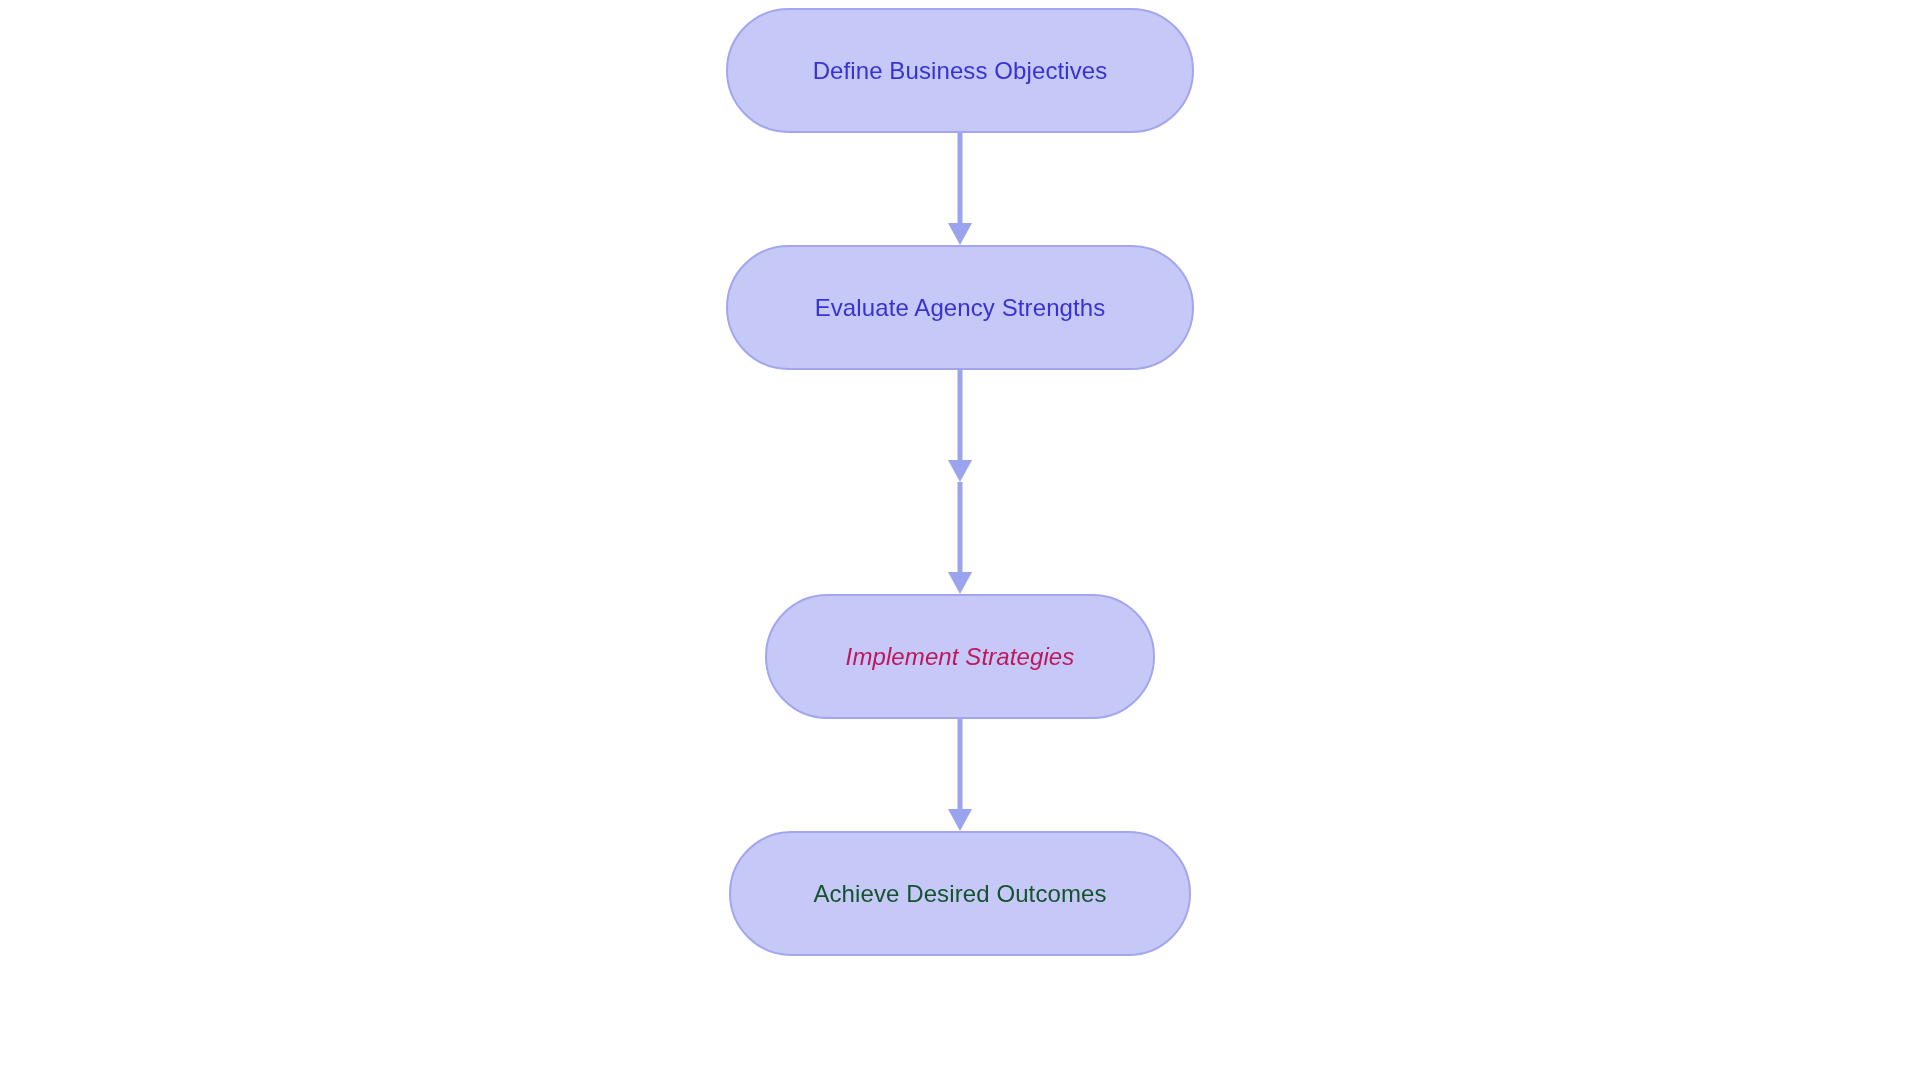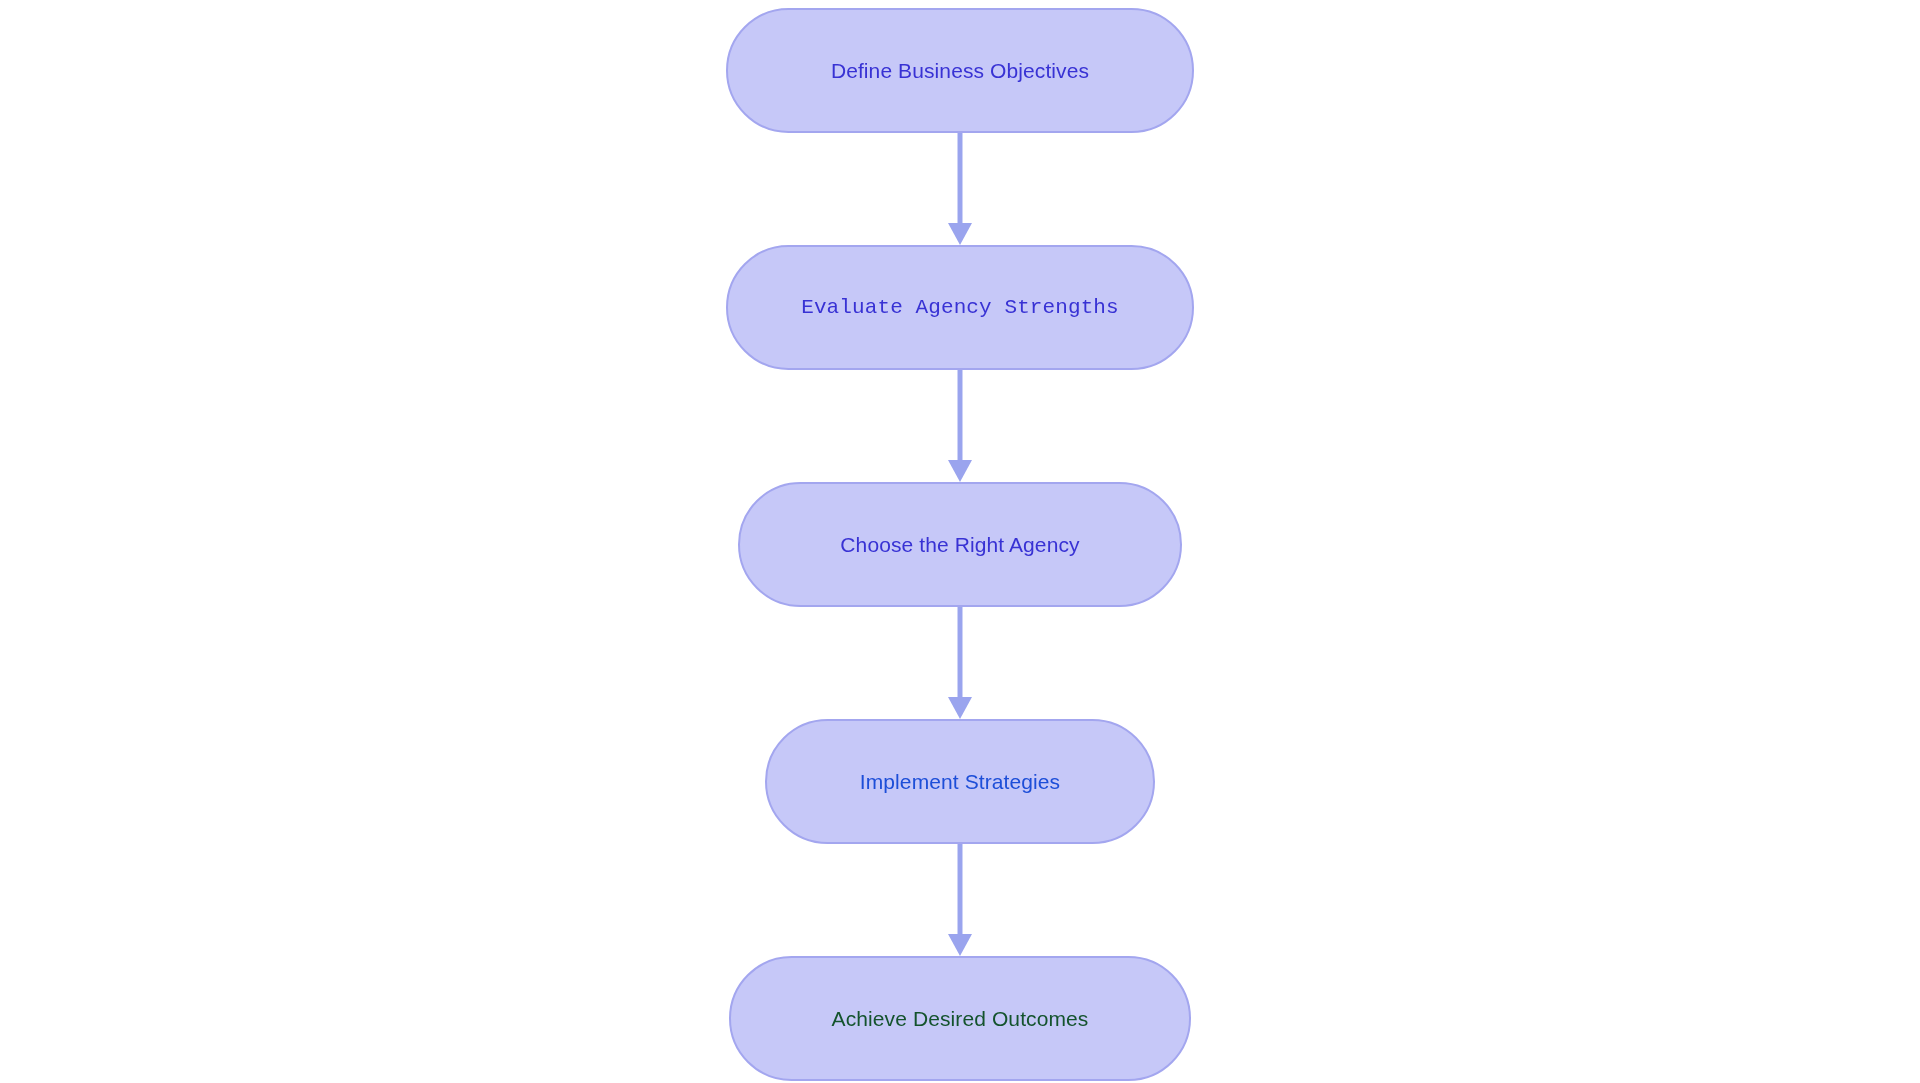--- a/index.html
+++ b/index.html
@@ -42,21 +42,21 @@
     background: #c6c8f8;
     border: 2px solid #a3a6ef;
     display: flex;
     align-items: center;
     justify-content: center;
     padding: 0 46px;
     z-index: 2;
   }
 
   .flow-node-label {
-    font-size: 21px;
+    font-size: 24px;
     line-height: 1;
     color: #3832d4;
     white-space: nowrap;
     letter-spacing: 0.1px;
     font-weight: 400;
   }
 
   
   .flow-connector {
     position: relative;
@@ -67,21 +67,21 @@
   }
   .flow-connector svg {
     display: block;
     width: 30px;
     height: 112px;
     overflow: visible;
   }
 
   
   .n0 { width: 468px; margin-top: 8px; }
-  .n1 { width: 468px; font-family: Liberation Mono, monospace; }
+  .n1 { width: 468px; }
   .n2 { width: 444px; }
   .n3 { width: 390px; }
   .n4 { width: 462px; }
 </style>
 </head>
 <body>
 
 <div id="flowchart-canvas" style="background: rgb(255, 255, 255);">
   <div class="flow-column">
 
@@ -100,33 +100,30 @@
       <span class="flow-node-label" style="color: rgb(56, 50, 212);">Evaluate Agency Strengths</span>
     </div>
 
     <div class="flow-connector">
       <svg viewBox="0 0 30 112" xmlns="http://www.w3.org/2000/svg" aria-hidden="true">
         <line x1="15" y1="0" x2="15" y2="92" stroke="#9aa4ee" stroke-width="5"></line>
         <polygon points="3,90 27,90 15,112" fill="#9aa4ee"></polygon>
       </svg>
     </div>
 
-    <div class="flow-node n2" style="background: rgb(198, 200, 248); border-color: rgb(163, 166, 239);">
-      <span class="flow-node-label" style="color: rgb(56, 50, 212);">Choose the Right Agency</span>
-    </div>
 
     <div class="flow-connector">
       <svg viewBox="0 0 30 112" xmlns="http://www.w3.org/2000/svg" aria-hidden="true">
         <line x1="15" y1="0" x2="15" y2="92" stroke="#9aa4ee" stroke-width="5"></line>
         <polygon points="3,90 27,90 15,112" fill="#9aa4ee"></polygon>
       </svg>
     </div>
 
     <div class="flow-node n3" style="background: rgb(198, 200, 248); border-color: rgb(163, 166, 239);">
-      <span class="flow-node-label" style="color: #1d4ed8;">Implement Strategies</span>
+      <span class="flow-node-label" style="color: #be185d; font-style: italic;">Implement Strategies</span>
     </div>
 
     <div class="flow-connector">
       <svg viewBox="0 0 30 112" xmlns="http://www.w3.org/2000/svg" aria-hidden="true">
         <line x1="15" y1="0" x2="15" y2="92" stroke="#9aa4ee" stroke-width="5"></line>
         <polygon points="3,90 27,90 15,112" fill="#9aa4ee"></polygon>
       </svg>
     </div>
 
     <div class="flow-node n4" style="background: rgb(198, 200, 248); border-color: rgb(163, 166, 239);">

